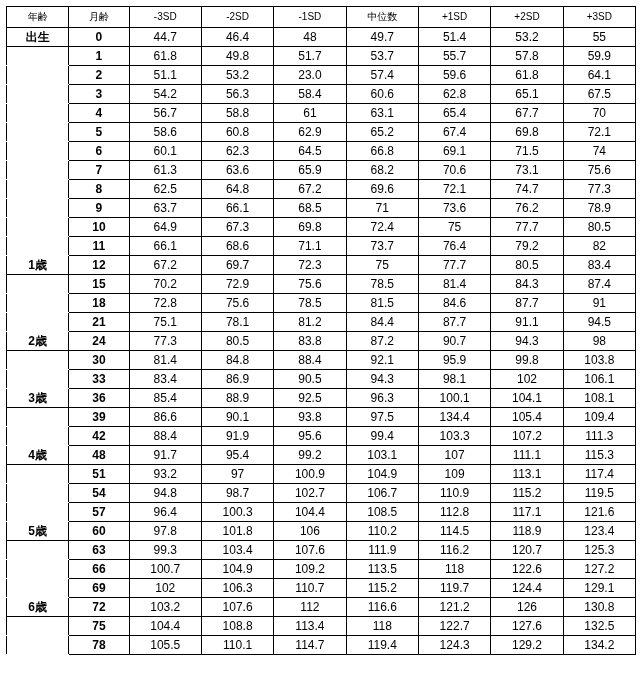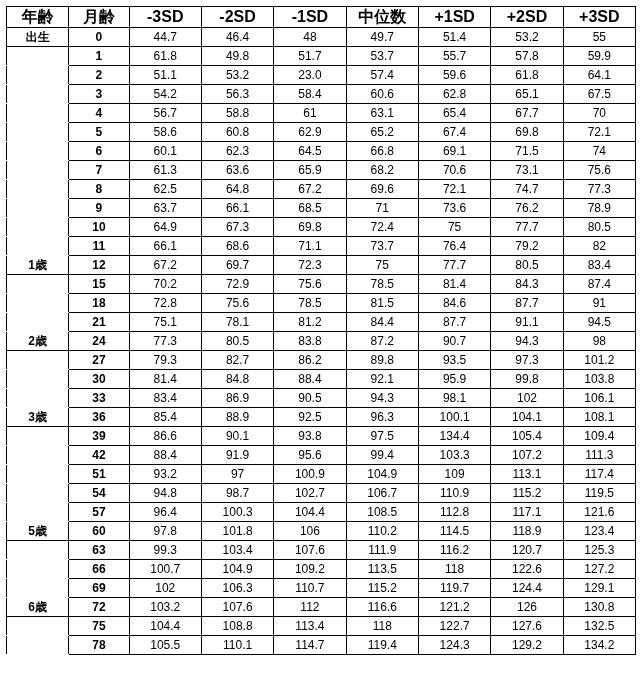--- a/index.html
+++ b/index.html
@@ -30,22 +30,22 @@
     border: 1px solid #000000;
     text-align: center;
     vertical-align: middle;
     font-size: 12px;
     line-height: 1.05;
     height: 18px;
     padding: 0;
     font-family: "Liberation Sans", sans-serif;
   }
   table.growth thead th {
-    font-weight: bold;
-    font-size: 16px;
+    font-weight: normal;
+    font-size: 10px;
     height: 20px;
   }
   
   col.c-age   { width: 62px; }
   col.c-month { width: 60px; }
   col.c-val   { width: 72px; }
 
   td.age-cell {
     font-weight: bold;
     font-size: 12.5px;
@@ -275,31 +275,20 @@
           <td class="val">77.3</td>
           <td class="val">80.5</td>
           <td class="val">83.8</td>
           <td class="val">87.2</td>
           <td class="val">90.7</td>
           <td class="val">94.3</td>
           <td class="val">98</td>
         </tr>
         <tr>
           <td class="age-cell empty"></td>
-          <td class="month-cell">27</td>
-          <td class="val">79.3</td>
-          <td class="val">82.7</td>
-          <td class="val">86.2</td>
-          <td class="val">89.8</td>
-          <td class="val">93.5</td>
-          <td class="val">97.3</td>
-          <td class="val">101.2</td>
-        </tr>
-        <tr>
-          <td class="age-cell empty"></td>
           <td class="month-cell">30</td>
           <td class="val">81.4</td>
           <td class="val">84.8</td>
           <td class="val">88.4</td>
           <td class="val">92.1</td>
           <td class="val">95.9</td>
           <td class="val">99.8</td>
           <td class="val">103.8</td>
         </tr>
         <tr>
@@ -340,20 +329,31 @@
           <td class="month-cell">42</td>
           <td class="val">88.4</td>
           <td class="val">91.9</td>
           <td class="val">95.6</td>
           <td class="val">99.4</td>
           <td class="val">103.3</td>
           <td class="val">107.2</td>
           <td class="val">111.3</td>
         </tr>
         <tr>
+          <td class="age-cell">4歳</td>
+          <td class="month-cell">48</td>
+          <td class="val">91.7</td>
+          <td class="val">95.4</td>
+          <td class="val">99.2</td>
+          <td class="val">103.1</td>
+          <td class="val">107</td>
+          <td class="val">111.1</td>
+          <td class="val">115.3</td>
+        </tr>
+        <tr>
           <td class="age-cell empty"></td>
           <td class="month-cell">51</td>
           <td class="val">93.2</td>
           <td class="val">97</td>
           <td class="val">100.9</td>
           <td class="val">104.9</td>
           <td class="val">109</td>
           <td class="val">113.1</td>
           <td class="val">117.4</td>
         </tr>

